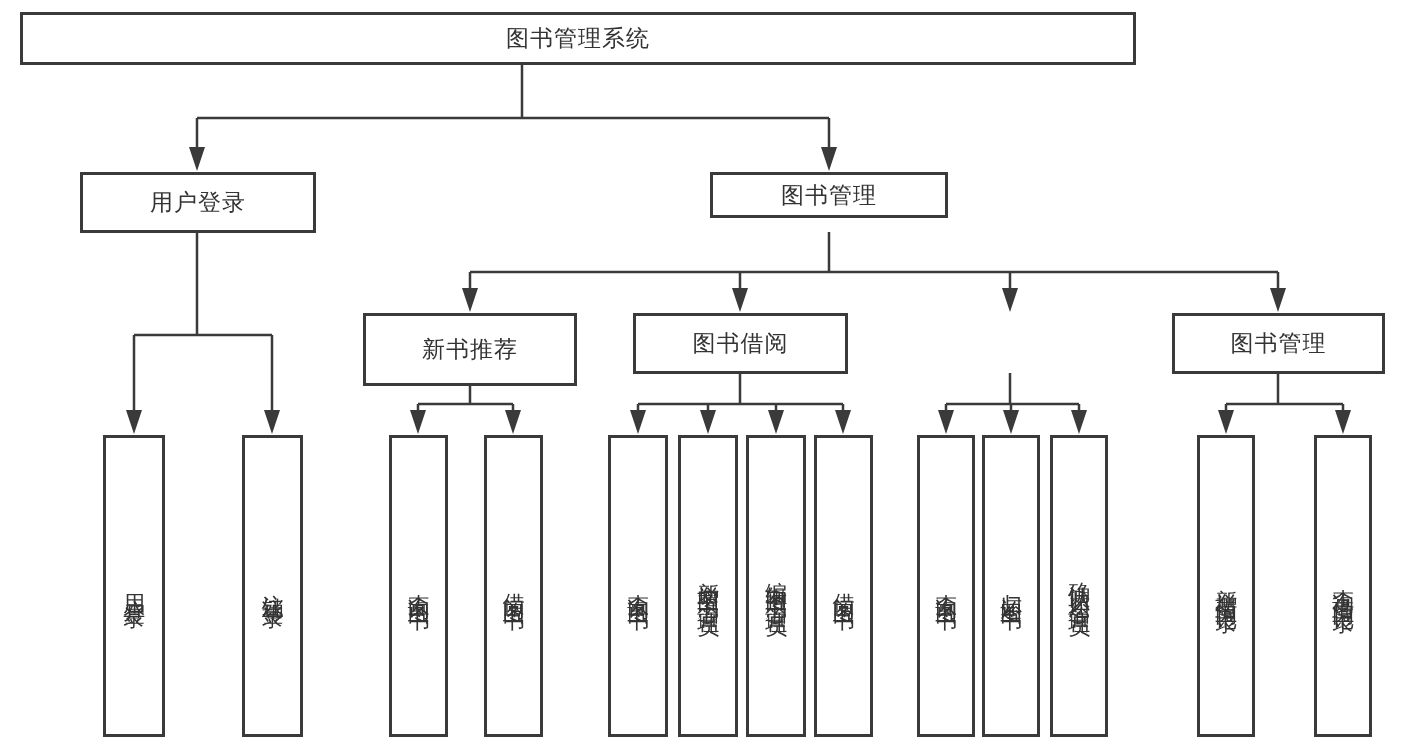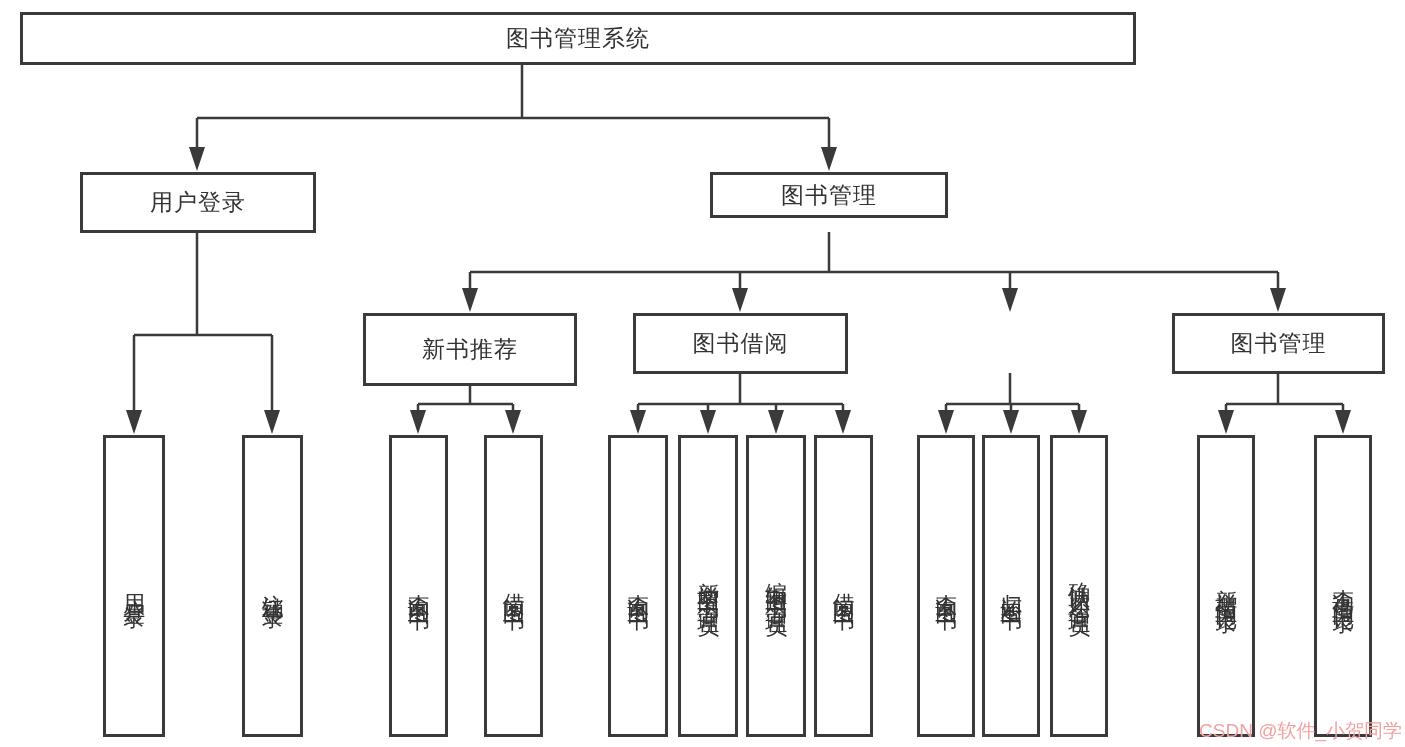--- a/index.html
+++ b/index.html
@@ -162,14 +162,13 @@
     <span>确认归还（管理员）</span>
   </div>
 
   <div class="node vertical leaf n-e1">
     <span>新增借阅记录</span>
   </div>
   <div class="node vertical leaf n-e2">
     <span>查询借阅记录</span>
   </div>
 
-  <div class="watermark">CSDN @软件_小贺同学</div>
 </div>
 
 </body></html>

